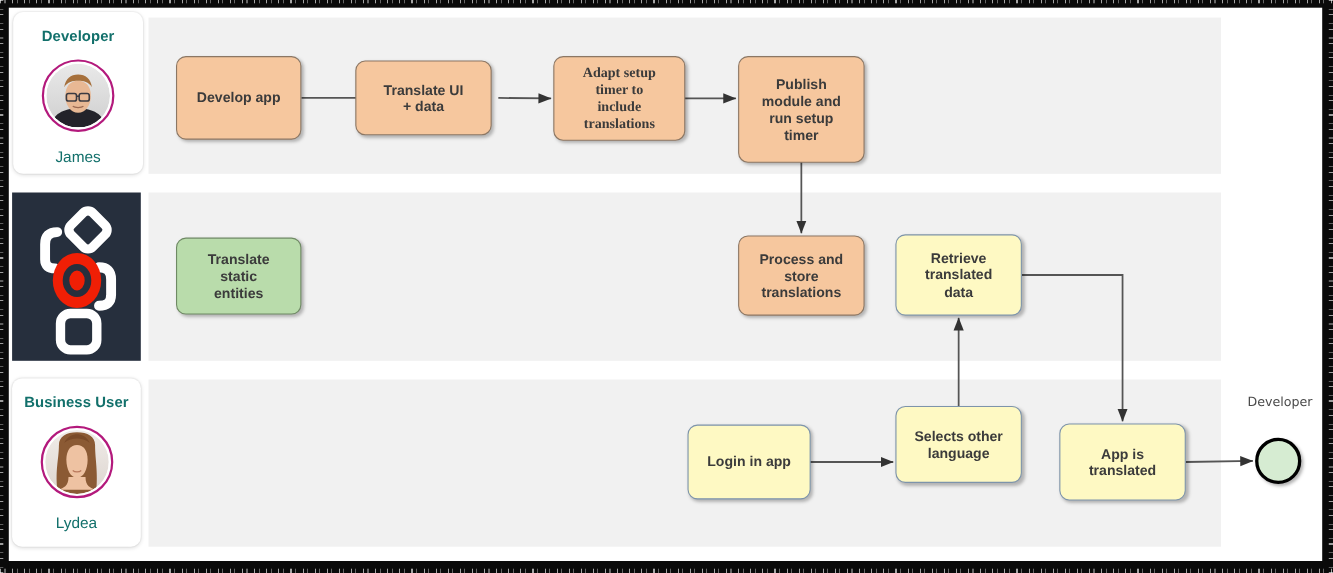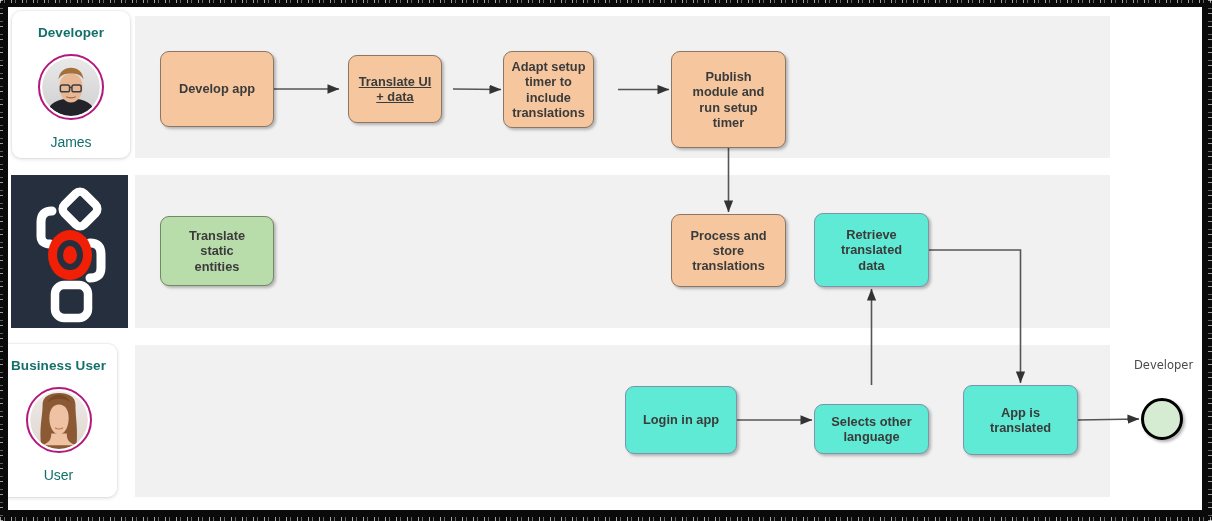--- a/index.html
+++ b/index.html
@@ -124,21 +124,21 @@
     justify-content: center;
     text-align: center;
     font-weight: bold;
     font-size: 12.8px;
     line-height: 1.19;
     color: #3b3b3b;
     padding: 3px 6px;
     box-shadow: 2px 2px 3px rgba(0,0,0,.26);
   }
   .node-orange { background: #f6c79e; border: 1px solid #8c7764; }
-  .node-blue   { background: #5eead4; border: 1px solid #7d94ab; }
+  .node-blue   { background: #fef9c3; border: 1px solid #7d94ab; }
   .node-green  { background: #b9dcab; border: 1px solid #6f8a64; }
 
   .end-node {
     position: absolute;
     z-index: 10;
     width: 42px; height: 42px;
     border-radius: 50%;
     background: #d6ecd2;
     border: 3.5px solid #000000;
     box-sizing: border-box;
@@ -204,21 +204,21 @@
     <svg viewBox="0 0 117 153" width="117" height="153">
       <path d="M41 36 q-11 0 -11 11 v14 q0 8 9 8" fill="none" stroke="#ffffff" stroke-width="9" stroke-linecap="round"></path>
       <path d="M79 68 q11 0 11 11 v14 q0 10 -11 10" fill="none" stroke="#ffffff" stroke-width="9" stroke-linecap="round"></path>
       <rect x="55" y="20" width="28" height="28" rx="6" transform="rotate(45 69 34)" fill="none" stroke="#ffffff" stroke-width="8.5"></rect>
       <ellipse cx="59" cy="80" rx="22" ry="25" fill="#f01f05"></ellipse>
       <ellipse cx="59" cy="80" rx="10" ry="12" fill="none" stroke="#262f3d" stroke-width="6"></ellipse>
       <rect x="44" y="110" width="33" height="33" rx="9" fill="none" stroke="#ffffff" stroke-width="8.5"></rect>
     </svg>
   </div>
 
-  <div class="actor-card" id="card-2" style="left: 0; top: 344px; width: 117px; height: 153px; padding-top: 14px; justify-content: flex-start; gap: 14px;">
+  <div class="actor-card" id="card-2" style="left: 11px; top: 344px; width: 117px; height: 153px; padding-top: 14px; justify-content: flex-start; gap: 14px;">
     <div class="actor-role">Business User</div>
     <div class="avatar-ring">
       <div class="avatar-photo">
         <svg viewBox="0 0 60 60" width="100%" height="100%">
           <defs>
             <clipPath id="clipF">
                 <circle cx="30" cy="30" r="30"></circle>
               </clipPath>
             <linearGradient id="bgF" x1="0" y1="0" x2="0" y2="1">
               <stop offset="0" stop-color="#f0ece9"></stop>
@@ -229,21 +229,21 @@
             <rect width="60" height="60" fill="url(#bgF)"></rect>
             <path d="M13 14c0-8 7-12 17-12s17 4 17 12c0 14 3 24 1 46H12c-3-22 1-32 1-46z" fill="#8b5a34"></path>
             <path d="M20 28c0-9 4-14 10-14s10 5 10 14-4 17-10 17-10-8-10-17z" fill="#eec2a2"></path>
             <path d="M18 12c3-6 8-8 12-8s9 2 12 8c-4-3-8-4-12-4s-8 1-12 4z" fill="#7a4a28"></path>
             <path d="M22 44c0 9-5 10-9 12h34c-4-2-9-3-9-12z" fill="#eec2a2"></path>
             <path d="M26 38c2 1.8 6 1.8 8 0" stroke="#b9785c" stroke-width="1.1" fill="none"></path>
           </g>
         </svg>
       </div>
     </div>
-    <div class="actor-name">User</div>
+    <div class="actor-name">Lydea</div>
   </div>
 
   <svg class="edges">
     <defs>
       <marker id="arrow" markerWidth="9" markerHeight="9" refX="7.2" refY="3.1" orient="auto" markerUnits="strokeWidth">
         <path d="M0,0.2 L7.4,3.1 L0,6 z" fill="#333333"></path>
       </marker>
     </defs>
     <g id="edge-group" stroke="#555555" stroke-width="1.6" fill="none">
         <path d="M274,89 L339,89" marker-end="url(#arrow)"></path>
@@ -254,42 +254,42 @@
         <path d="M871.5,385 L871.5,289" marker-end="url(#arrow)"></path>
         <path d="M929,250 L1020.5,250 L1020.5,383" marker-end="url(#arrow)"></path>
         <path d="M1078,420 L1139,419" marker-end="url(#arrow)"></path>
       </g>
   </svg>
 
   <div id="node-layer">
       <div class="node node-orange" style="left: 160px; top: 51px; width: 114px; height: 76px;">
         <span>Develop app</span>
       </div>
-      <div class="node node-orange" style="left: 348px; top: 55px; width: 94px; height: 68px; text-decoration: underline;">
+      <div class="node node-orange" style="left: 323px; top: 55px; width: 124px; height: 68px;">
         <span>Translate UI<br>+ data</span>
       </div>
-      <div class="node node-orange" style="left: 503px; top: 51px; width: 91px; height: 77px;">
+      <div class="node node-orange" style="left: 503px; top: 51px; width: 120px; height: 77px; font-family: Liberation Serif, serif;">
         <span>Adapt setup<br>timer to<br>include<br>translations</span>
       </div>
       <div class="node node-orange" style="left: 671px; top: 51px; width: 115px; height: 97px;">
         <span>Publish<br>module and<br>run setup<br>timer</span>
       </div>
       <div class="node node-green" style="left: 160px; top: 216px; width: 114px; height: 70px;">
         <span>Translate<br>static<br>entities</span>
       </div>
       <div class="node node-orange" style="left: 671px; top: 214px; width: 115px; height: 73px;">
         <span>Process and<br>store<br>translations</span>
       </div>
       <div class="node node-blue" style="left: 814px; top: 213px; width: 115px; height: 74px;">
         <span>Retrieve<br>translated<br>data</span>
       </div>
       <div class="node node-blue" style="left: 613px; top: 386px; width: 112px; height: 68px; margin-left: 12px;">
         <span>Login in app</span>
       </div>
-      <div class="node node-blue" style="left: 814px; top: 404px; width: 115px; height: 50px; text-align: center;">
+      <div class="node node-blue" style="left: 814px; top: 369px; width: 115px; height: 70px; text-align: center;">
         <span>Selects other<br>language</span>
       </div>
       <div class="node node-blue" style="left: 963px; top: 385px; width: 115px; height: 70px;">
         <span>App is<br>translated</span>
       </div>
       <div class="end-node" style="left: 1141px; top: 398px; width: 42px; height: 42px;"></div>
       <div class="end-label" style="left: 1134px; top: 358px;">Developer</div>
     </div>
 
   <div class="frame-edge frame-top"></div>

